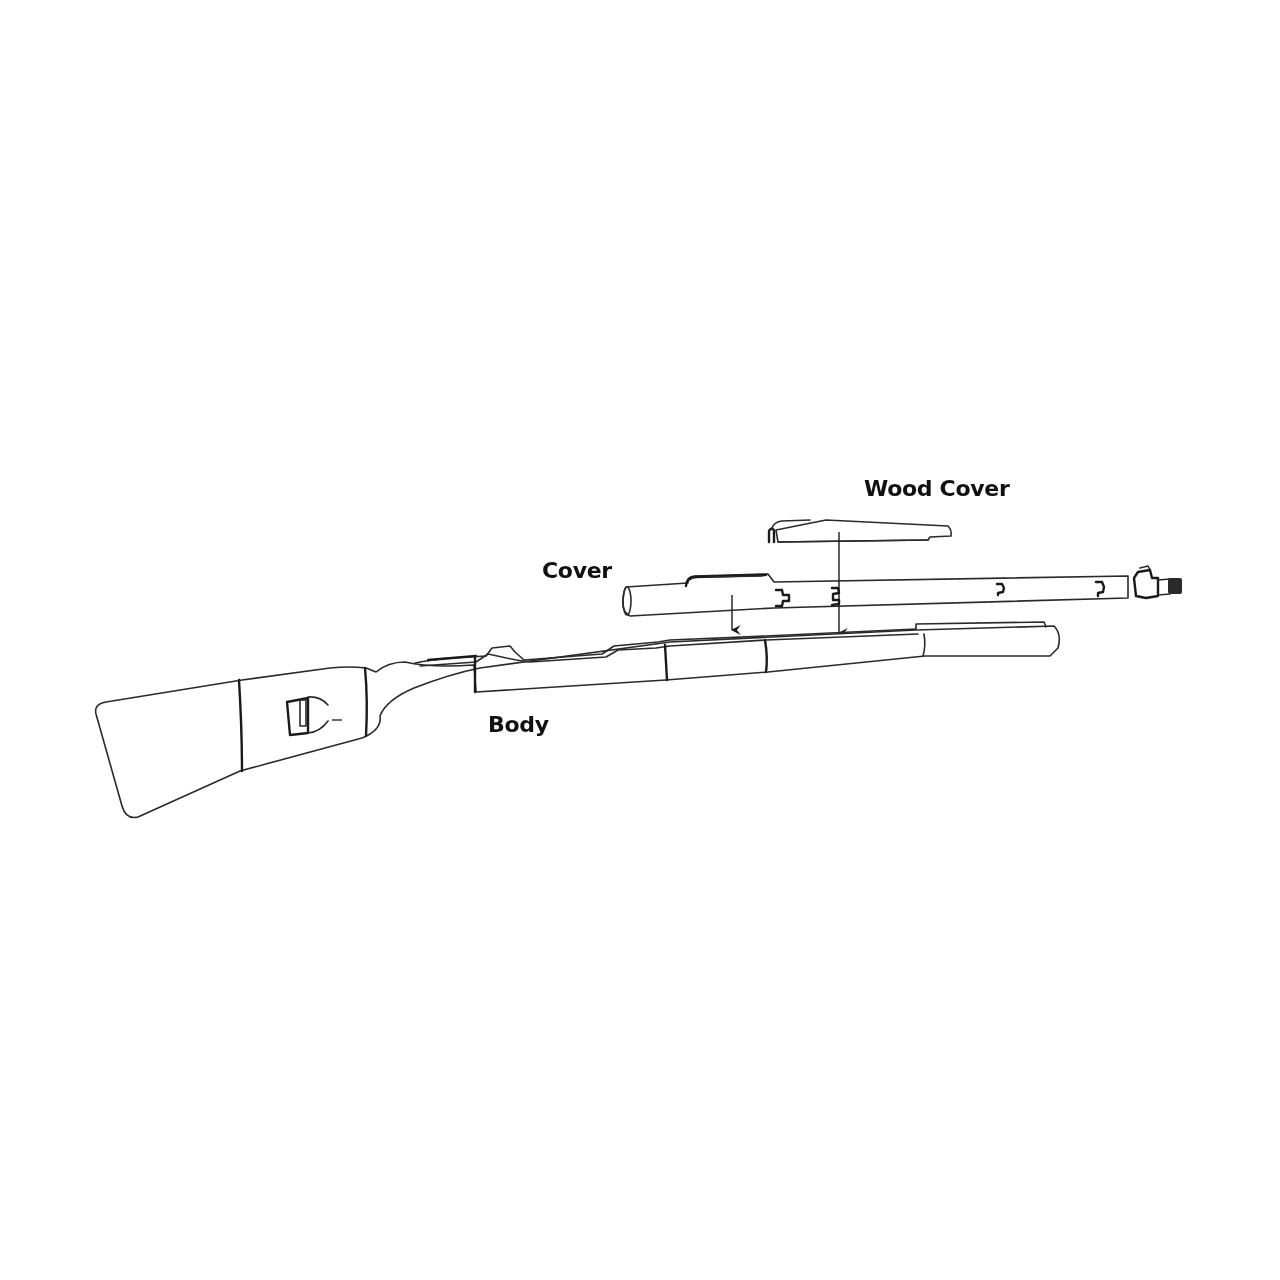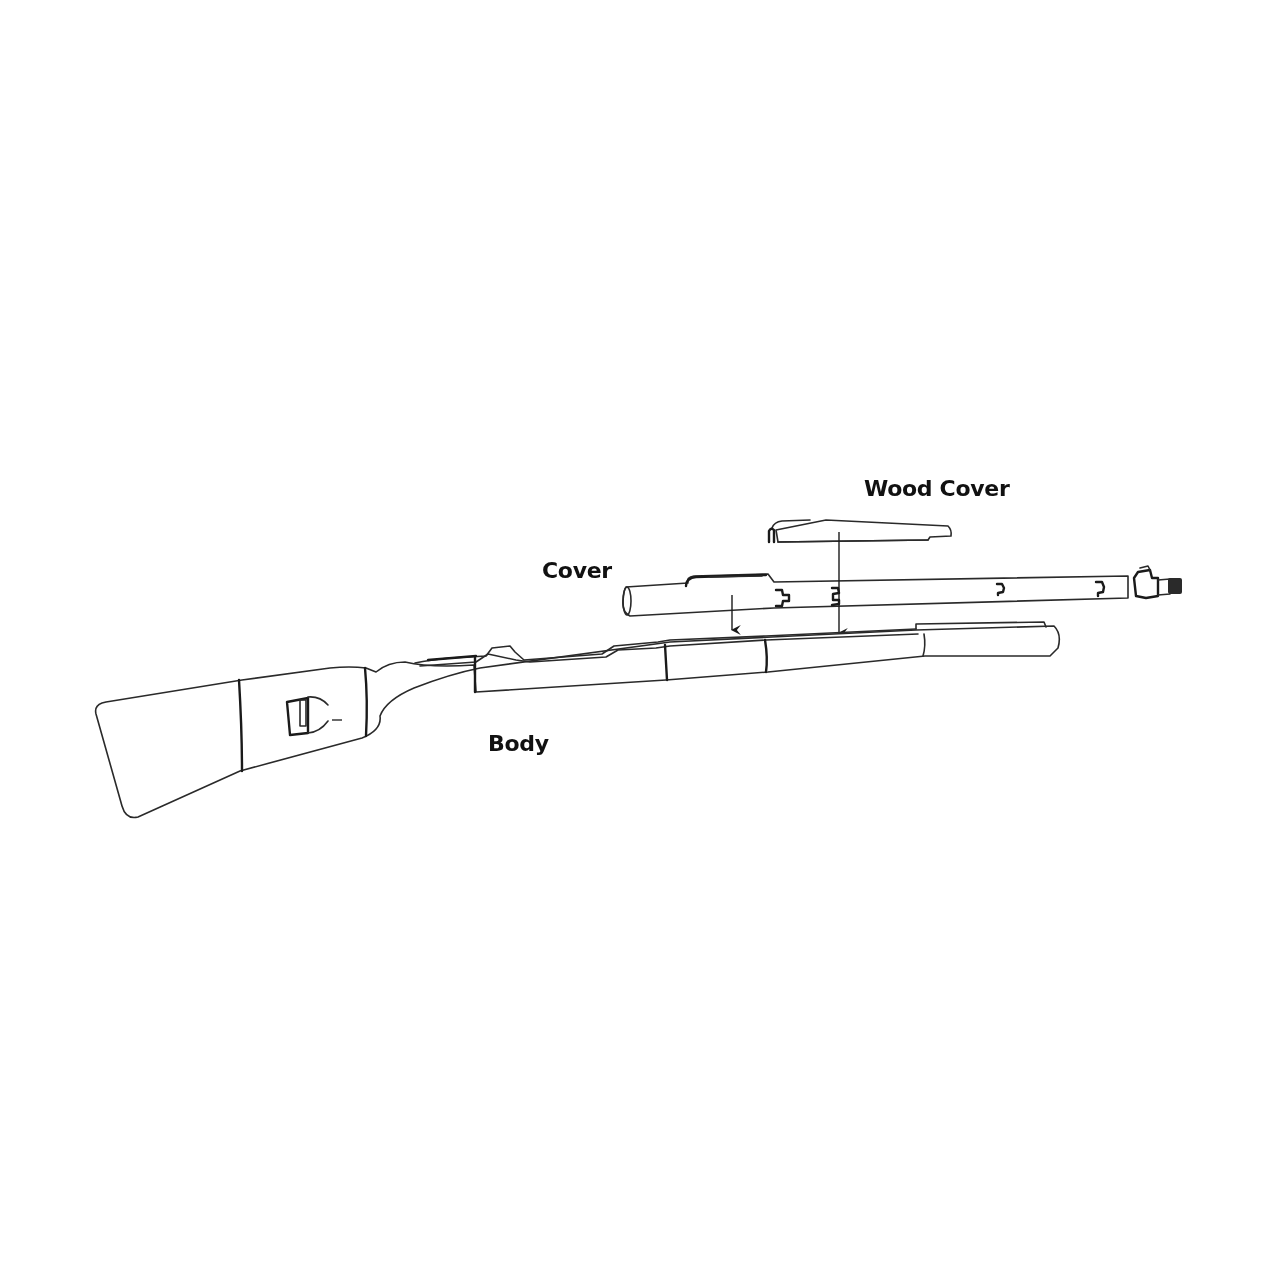--- a/index.html
+++ b/index.html
@@ -84,14 +84,14 @@
         <rect x="290" y="700" width="6" height="26" class="ln" fill="#ffffff"></rect>
         <path class="ln" d="M298,697 Q310,696 318,705"></path>
         <path class="ln" d="M298,733 Q310,732 318,721"></path>
         <line x1="322" y1="720" x2="332" y2="720" stroke="#2a2a2a" stroke-width="1.4"></line>
       </g>
     </g>
   </svg>
 
   <div class="label" style="left:854px; top:476px;">Wood Cover</div>
   <div class="label" style="left:532px; top:558px;">Cover</div>
-  <div class="label" style="left:478px; top:712px;margin-top:19px;">Body</div>
+  <div class="label" style="left:478px; top:712px;">Body</div>
 </div>
 
 </body></html>

